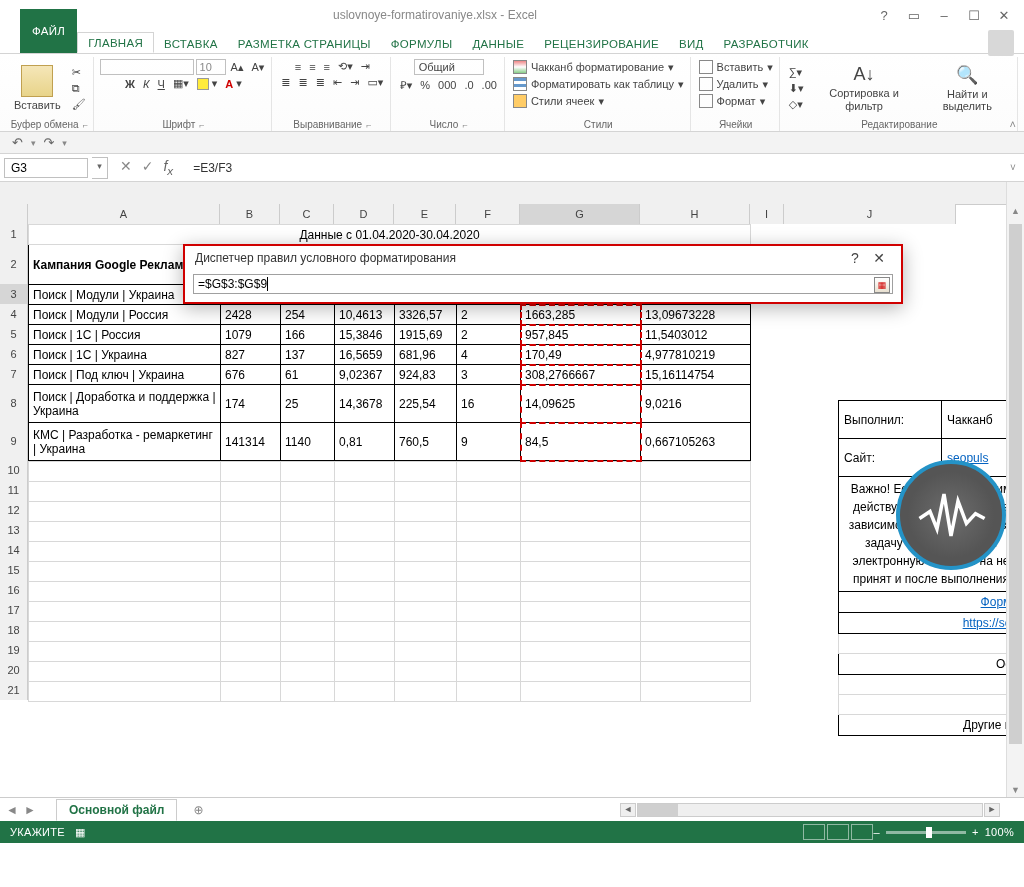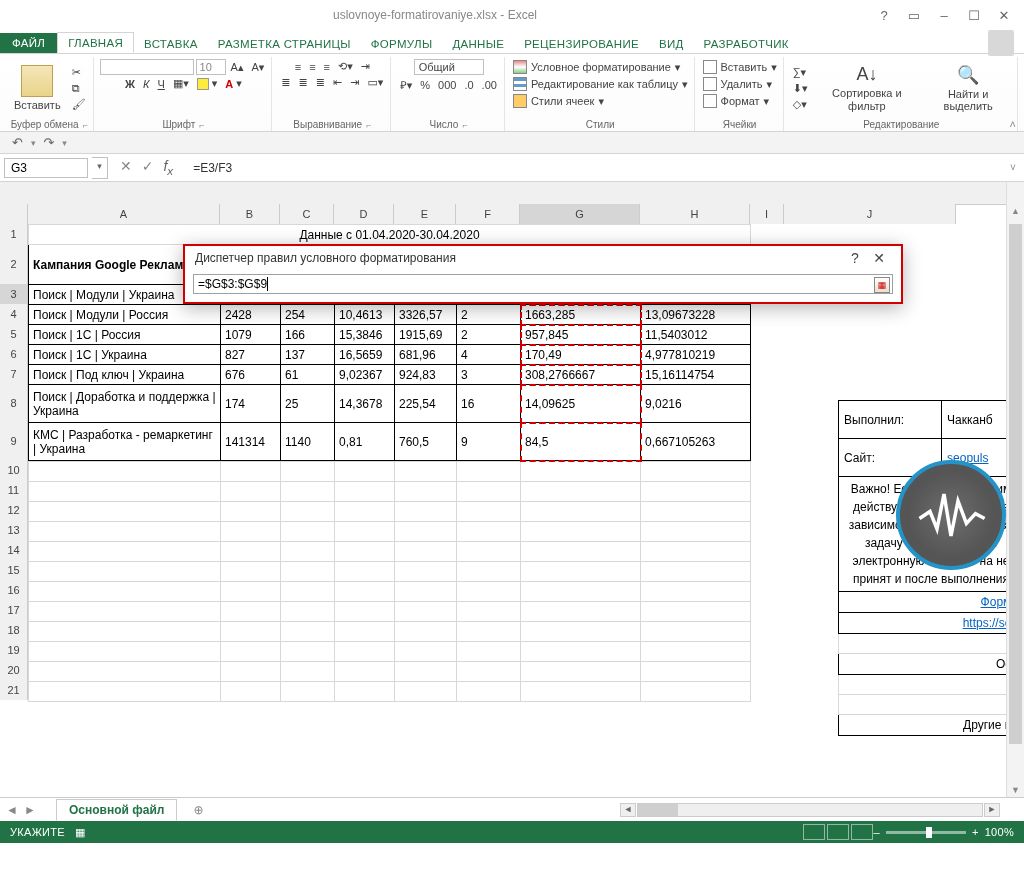--- a/index.html
+++ b/index.html
@@ -3,21 +3,21 @@
 <meta charset="utf-8">
 <style>
 * { box-sizing: border-box; margin: 0; padding: 0; font-family: "Segoe UI", Tahoma, sans-serif; }
 body { width: 1024px; height: 887px; background: #fff; overflow: hidden; font-size: 12px; position: relative; }
 .titlebar { height: 30px; background: #fff; display: flex; align-items: center; color: #888; font-size: 12px; }
 .titlebar .title { flex: 1; text-align: center; }
 .titlebar .controls { display: flex; gap: 2px; padding-right: 6px; }
 .titlebar .ctrl { width: 28px; height: 20px; display:flex; align-items:center; justify-content:center; color:#666; font-size:13px; }
 .tabs { height: 24px; background: #fff; display:flex; align-items:flex-end; border-bottom: 1px solid #d4d4d4; }
 .tab { padding: 4px 10px 3px; color:#217346; font-size: 11.5px; letter-spacing:0.3px; cursor:default; }
-.tab.file { background:#217346; color:#fff; padding:4px 12px; }
+.tab.file { background:#217346; color:#fff; padding:16px 12px;margin-left:20px; }
 .tab.active { border: 1px solid #d4d4d4; border-bottom: 1px solid #fff; color:#217346; font-weight:500; }
 .ribbon { height: 78px; background:linear-gradient(#fff,#fcfcfc); border-bottom:1px solid #d4d4d4; display:flex; padding:3px 6px 0; gap:2px; }
 .grp { display:flex; flex-direction:column; align-items:center; padding:0 4px; border-right:1px solid #e5e5e5; }
 .grp:last-child{border-right:none;}
 .grp-body { flex:1; display:flex; align-items:center; gap:4px; padding-top:2px; }
 .grp-label { font-size: 10px; color:#666; padding:2px 0 1px; display:flex; align-items:center; gap:4px; }
 .grp-label .corner { font-size:9px; color:#888; }
 .big-btn { display:flex; flex-direction:column; align-items:center; gap:2px; padding:2px 4px; font-size:11px; color:#444;}
 .icon-box { width:18px; height:18px; border:1px solid #a8b8c8; background:#eaf1f8; display:inline-block; }
 .icon-l { width:32px; height:32px; }
@@ -176,22 +176,22 @@
         <span class="btn">.00</span>
       </div>
     </div>
     <div class="grp-label">
         <span>Число</span>
         <span class="corner">⌐</span>
       </div>
   </div>
   <div class="grp">
     <div class="grp-body stacked" style="align-items:flex-start">
-      <div class="cond-btn"><span class="cond-ico" style="background:linear-gradient(#e88,#fff,#8c8)"></span><span>Условное форматирование</span>▾</div>
-      <div class="cond-btn"><span class="cond-ico" style="background:repeating-linear-gradient(#69c,#69c 3px,#fff 3px,#fff 6px)"></span><span>Редактирование как таблицу</span>▾</div>
+      <div class="cond-btn"><span class="cond-ico" style="background:linear-gradient(#e88,#fff,#8c8)"></span><span>Чакканб форматирование</span>▾</div>
+      <div class="cond-btn"><span class="cond-ico" style="background:repeating-linear-gradient(#69c,#69c 3px,#fff 3px,#fff 6px)"></span><span>Форматировать как таблицу</span>▾</div>
       <div class="cond-btn"><span class="cond-ico" style="background:#fc6"></span><span>Стили ячеек</span>▾</div>
     </div>
     <div class="grp-label">
         <span>Стили</span>
       </div>
   </div>
   <div class="grp">
     <div class="grp-body stacked" style="align-items:flex-start">
       <div class="cond-btn"><span class="cond-ico"></span><span>Вставить</span>▾</div>
       <div class="cond-btn"><span class="cond-ico"></span><span>Удалить</span>▾</div>

